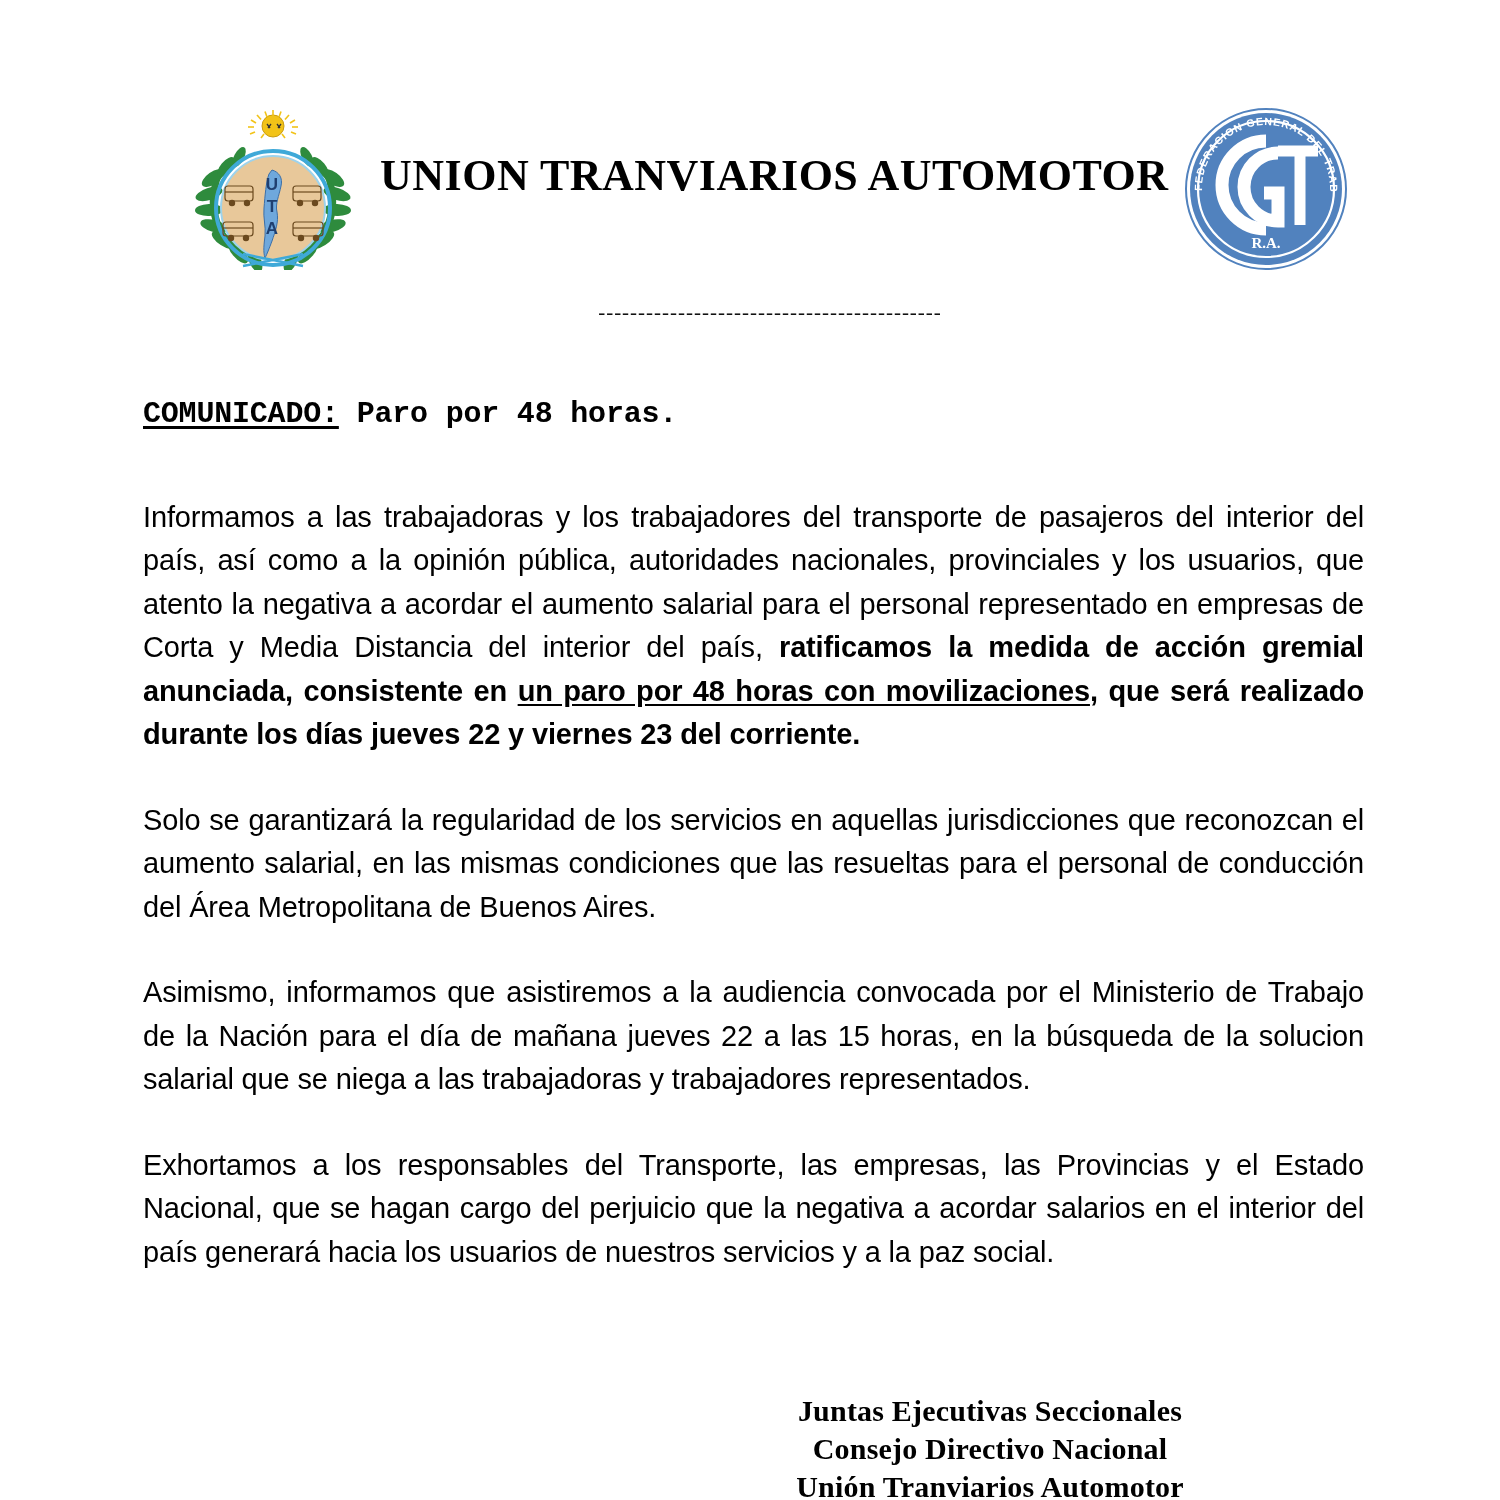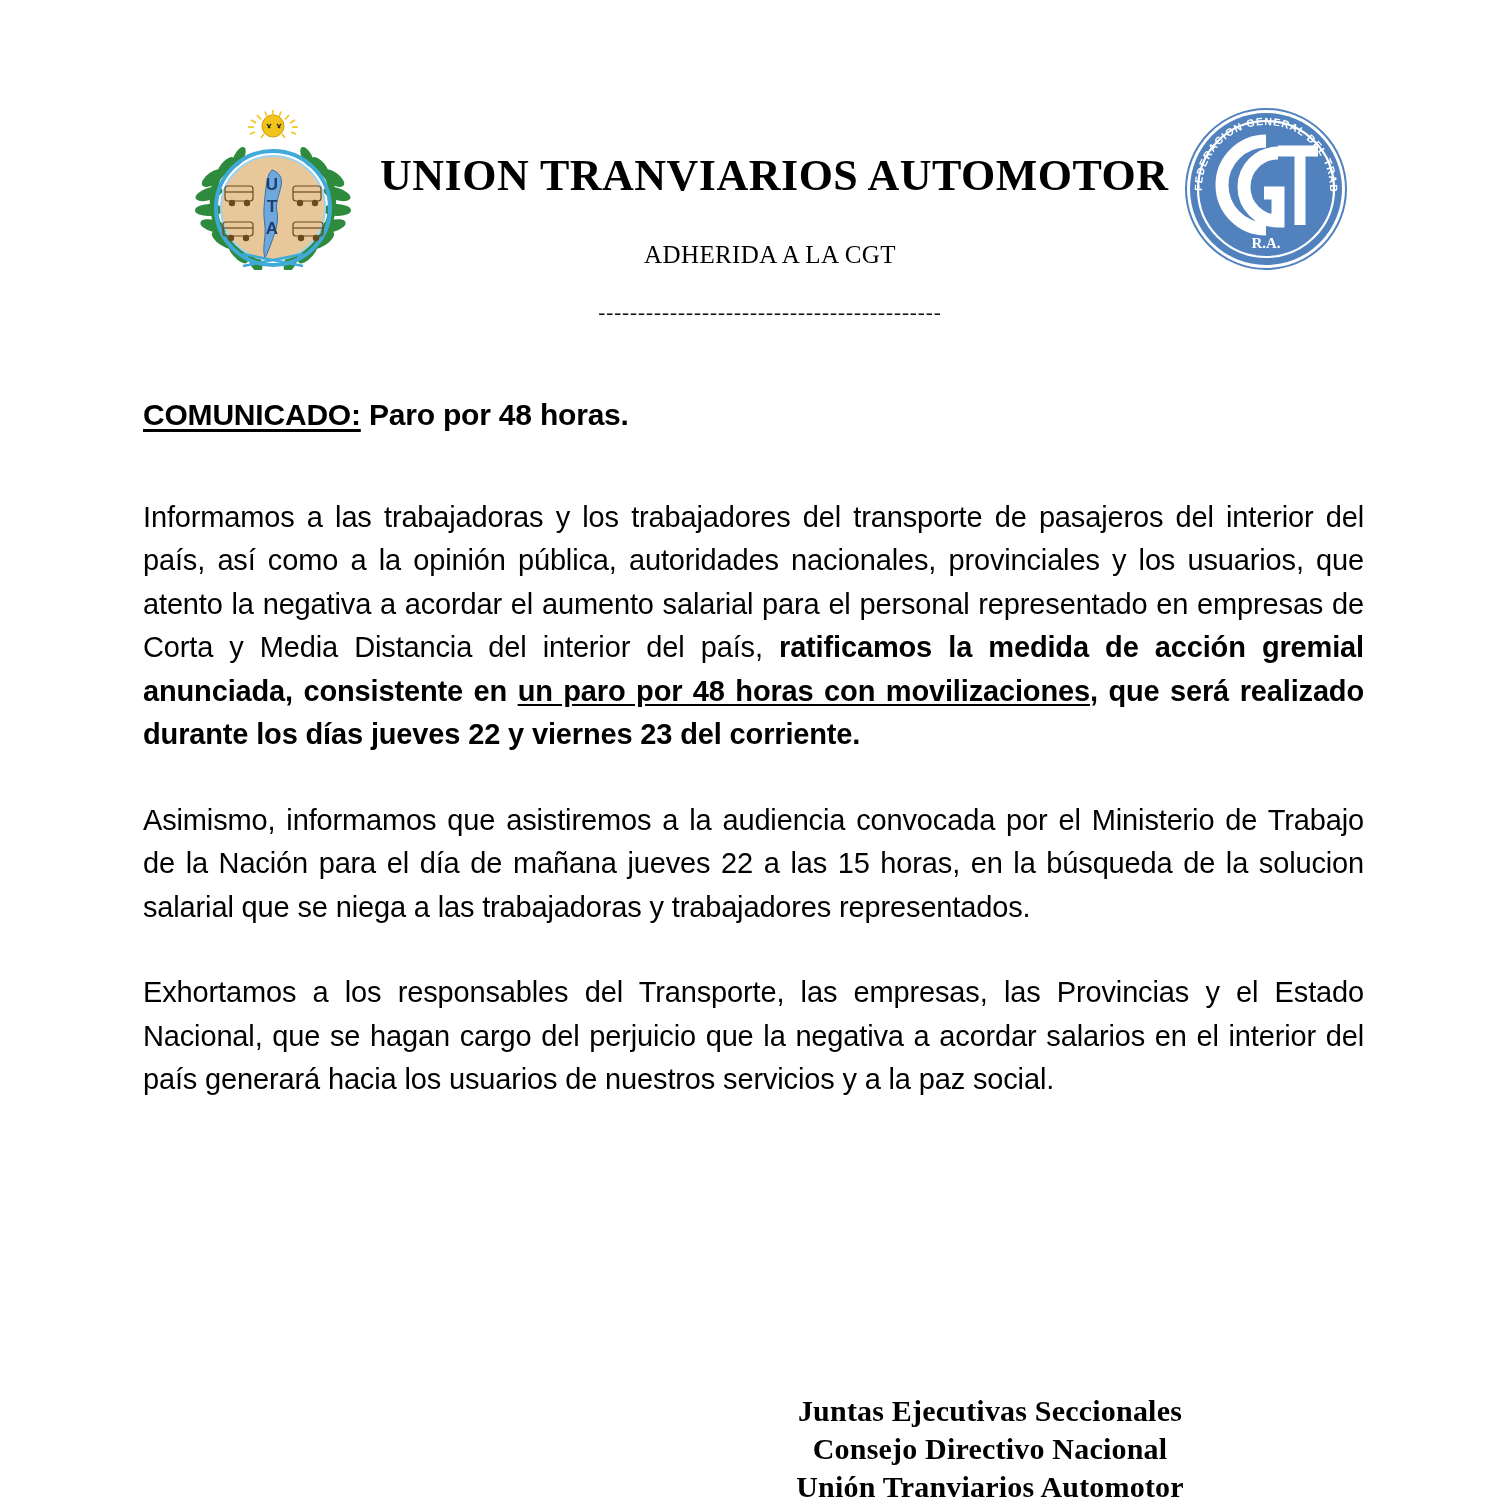--- a/index.html
+++ b/index.html
@@ -85,21 +85,21 @@
 
   
   .content {
     position: absolute;
     left: 143px;
     top: 396px;
     width: 1221px;
   }
 
   .comunicado {
-    font-family: Liberation Sans, sans-serif;
+    font-family: Liberation Mono, monospace;
     font-weight: bold;
     font-size: 30px;
     line-height: 1.25;
     margin: 0 0 0 0;
     letter-spacing: -0.2px;
   }
   .comunicado .u {
     text-decoration: underline;
     text-underline-offset: 4px;
   }
@@ -230,21 +230,20 @@
           <circle cx="108" cy="130" r="2.6" fill="#6B4A1F"></circle>
             <circle cx="123" cy="130" r="2.6" fill="#6B4A1F"></circle>
         </g>
 
         <path d="M50 146 L110 158 M110 146 L50 158" stroke="#3FA9D8" stroke-width="2.5" fill="none"></path>
       </svg>
     </div>
 
     <div class="header-text">
       <div class="org-title">UNION TRANVIARIOS AUTOMOTOR</div>
-      <div class="org-sub">ADHERIDA A LA CGT</div>
     </div>
 
     <div class="logo-cgt">
       <svg viewBox="0 0 168 168" width="168" height="168" aria-label="CGT">
         <defs>
           <path id="cgtArc" d="M 84 84 m -64 0 a 64 64 0 1 1 128 0" fill="none"></path>
         </defs>
         <circle cx="84" cy="84" r="80" fill="none" stroke="#5182BE" stroke-width="2"></circle>
         <circle cx="84" cy="84" r="76" fill="#5182BE"></circle>
         <circle cx="84" cy="84" r="68" fill="none" stroke="#FFFFFF" stroke-width="2.2"></circle>
@@ -265,20 +264,21 @@
 
     <div class="divider">-------------------------------------------</div>
   </div>
 
   <div class="content">
 
     <div class="comunicado"><span class="u">COMUNICADO:</span><span> Paro por 48 horas.</span></div>
 
     <p class="para p1"><span>Informamos a las trabajadoras y los trabajadores del transporte de pasajeros del interior del país, así como a la opinión pública, autoridades nacionales, provinciales y los usuarios, que atento la negativa a acordar el aumento salarial para el personal representado en empresas de Corta y Media Distancia del interior del país, </span><span class="b">ratificamos la medida de acción gremial anunciada, consistente en </span><span class="bu">un paro por 48 horas con movilizaciones</span><span class="b">, que será realizado durante los días jueves 22 y viernes 23 del corriente.</span></p>
 
+    <p class="para p2">Solo se garantizará la regularidad de los servicios en aquellas jurisdicciones que reconozcan el aumento salarial, en las mismas condiciones que las resueltas para el personal de conducción del Área Metropolitana de Buenos Aires.</p>
 
     <p class="para p3">Asimismo, informamos que asistiremos a la audiencia convocada por el Ministerio de Trabajo de la Nación para el día de mañana jueves 22 a las 15 horas, en la búsqueda de la solucion salarial que se niega a las trabajadoras y trabajadores representados.</p>
 
     <p class="para p4">Exhortamos a los responsables del Transporte, las empresas, las Provincias y el Estado Nacional, que se hagan cargo del perjuicio que la negativa a acordar salarios en el interior del país generará hacia los usuarios de nuestros servicios y a la paz social.</p>
   </div>
 
   <div class="signature">
     <div>Juntas Ejecutivas Seccionales</div>
     <div>Consejo Directivo Nacional</div>
     <div>Unión Tranviarios Automotor</div>

